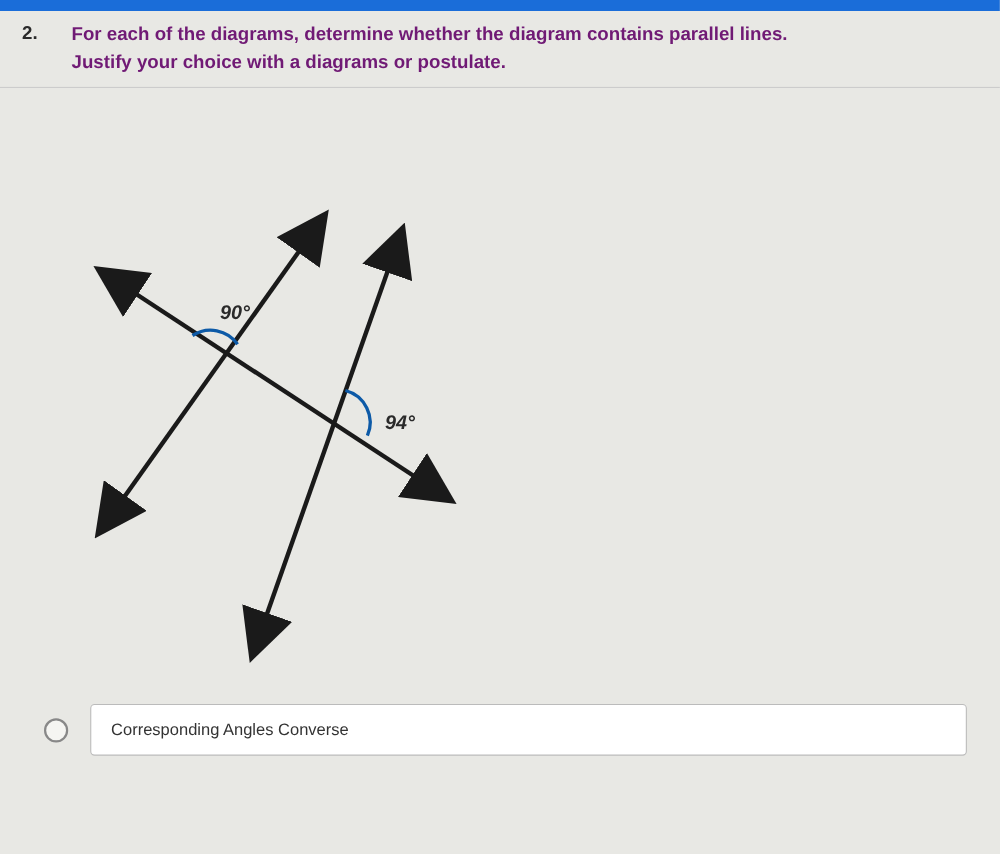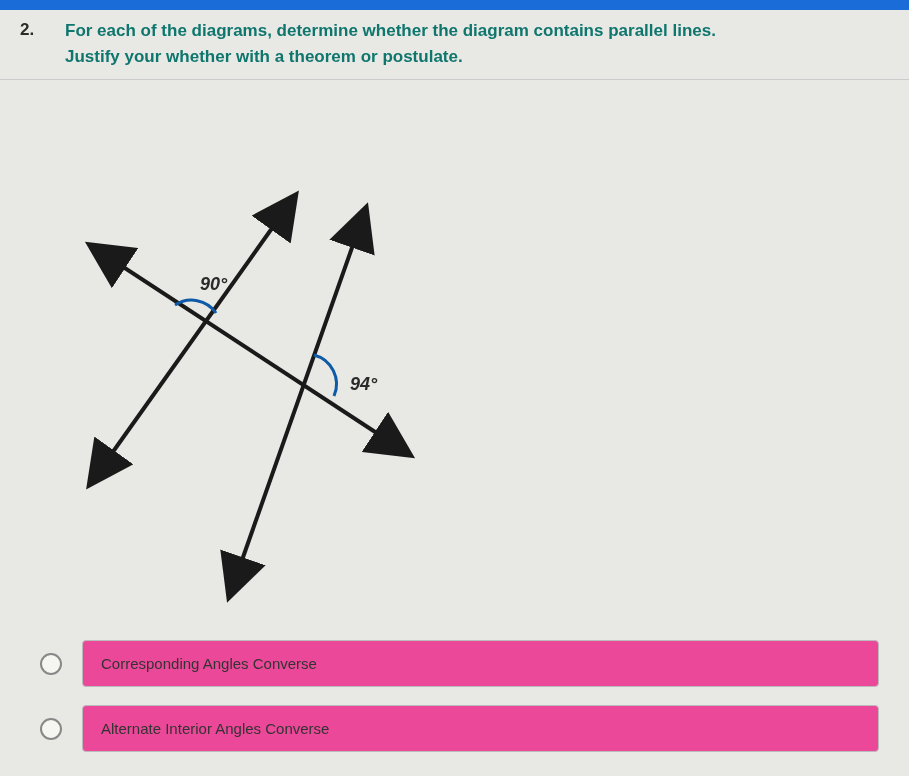--- a/index.html
+++ b/index.html
@@ -28,21 +28,21 @@
       width: 45px;
       font-size: 17px;
       font-weight: bold;
       color: #2a2a2a;
       padding-top: 2px;
     }
     .question-text {
       flex: 1;
       font-size: 17px;
       font-weight: bold;
-      color: #0f766e;
+      color: #701a75;
       line-height: 1.5;
       padding-bottom: 10px;
     }
     .diagram-area {
       width: 100%;
       height: 560px;
       position: relative;
       font-style: italic;
     }
     .diagram-svg {
@@ -67,34 +67,34 @@
       background: #f5f5f2;
       flex-shrink: 0;
     }
     .option-box {
       flex: 1;
       border: 1px solid #bbb;
       border-radius: 4px;
       padding: 14px 18px;
       font-size: 15px;
       color: #333;
-      background: #ec4899;
+      background: #ffffff;
     }
   </style>
 </head>
 <body>
 
 <div class="top-bar"></div>
 
 <div class="content">
   <div class="question-header">
     <div class="question-number">2.</div>
     <div class="question-text">
       <span>For each of the diagrams, determine whether the diagram contains parallel lines.</span><br>
-      <span>Justify your whether with a theorem or postulate.</span>
+      <span>Justify your choice with a diagrams or postulate.</span>
     </div>
   </div>
 
   <div class="diagram-area">
     <svg class="diagram-svg" width="400" height="440">
       <defs>
         <marker id="arrowhead" markerWidth="12" markerHeight="12" refX="6" refY="6" orient="auto">
           <polygon points="0,0 12,6 0,12" fill="#1a1a1a"></polygon>
         </marker>
         <marker id="arrowstart" markerWidth="12" markerHeight="12" refX="6" refY="6" orient="auto">
@@ -117,20 +117,14 @@
     </svg>
   </div>
 
   <div class="options">
     <div class="option-row">
       <div class="radio"></div>
       <div class="option-box">
         <span>Corresponding Angles Converse</span>
       </div>
     </div>
-    <div class="option-row">
-      <div class="radio"></div>
-      <div class="option-box">
-        <span>Alternate Interior Angles Converse</span>
-      </div>
-    </div>
   </div>
 </div>
 
 </body></html>

